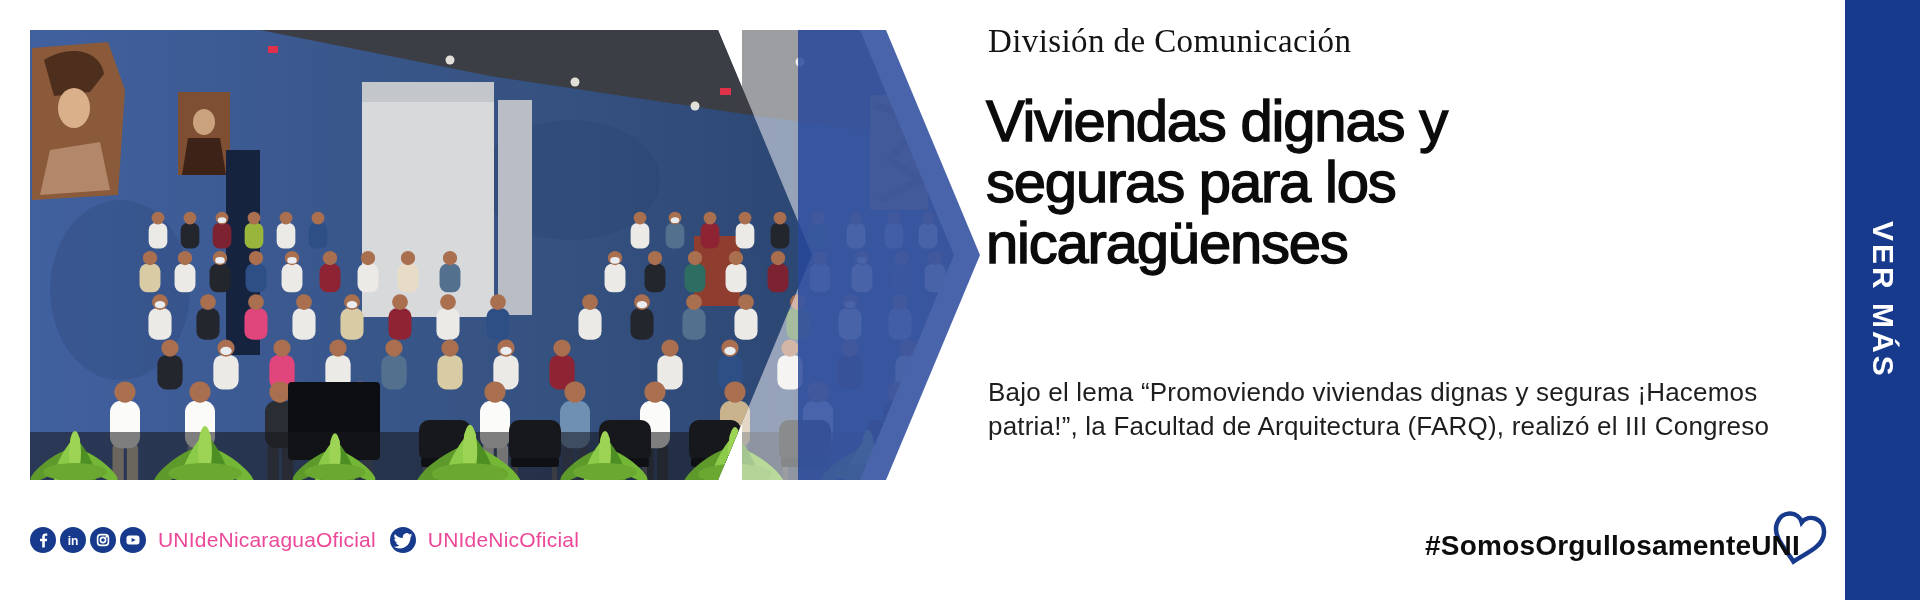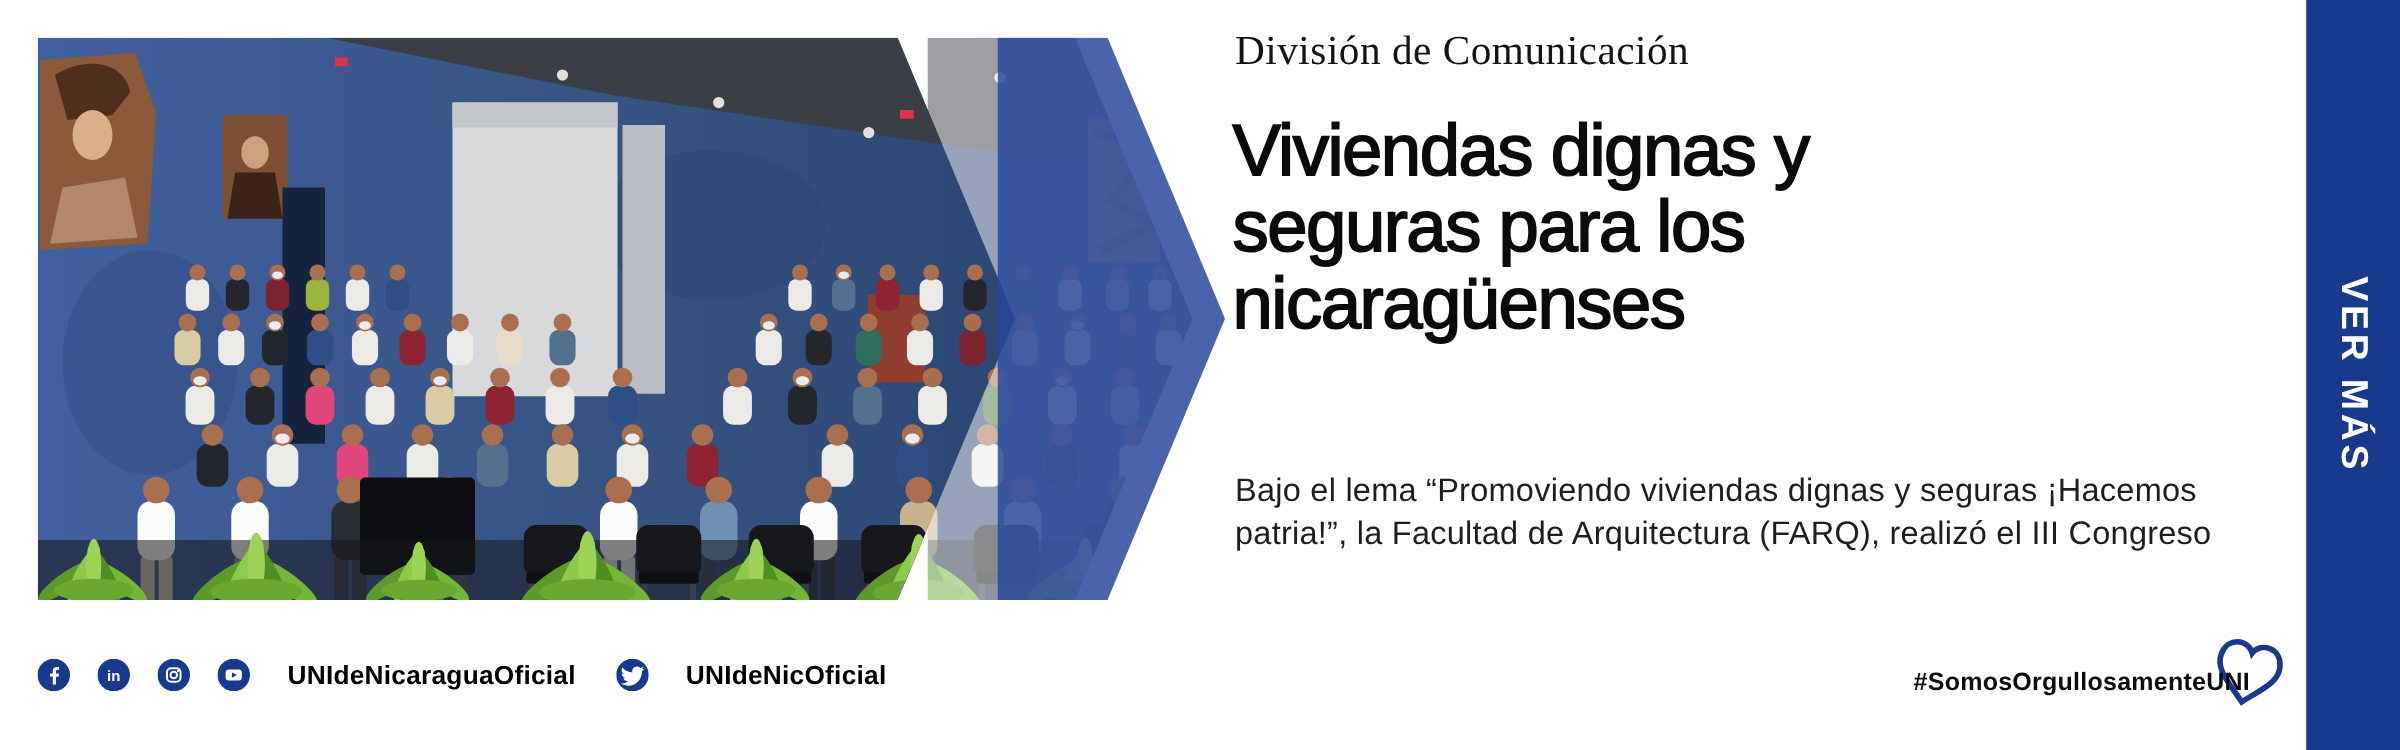--- a/index.html
+++ b/index.html
@@ -19,27 +19,27 @@
   
   .kicker{position:absolute;left:988px;top:24px;color:#141414;
     font-family:"Liberation Serif","DejaVu Serif",serif;
     font-size:33px;line-height:35px;letter-spacing:.4px;}
   .headline{position:absolute;left:986px;top:90px;margin:0;color:var(--headline_ink,#0b0b0b);
     font-size:58px;line-height:61px;font-weight:400;letter-spacing:-1.2px;
     -webkit-text-stroke:1.4px currentColor;}
   .body-copy{position:absolute;left:988px;top:338px;color:#1e1e1e;
     font-size:26px;line-height:34px;font-weight:400;letter-spacing:.2px;margin-top:37px;}
   
-  .social-bar{position:absolute;left:30px;top:527px;display:flex;align-items:flex-end;gap:22px;}
+  .social-bar{position:absolute;left:30px;top:527px;display:flex;align-items:center;gap:4px;}
   .sicon{width:26px;height:26px;display:block;cursor:pointer;}
   .sicon .bg{fill:var(--navy,#173a8d);}
-  .handle{font-size:21px;font-weight:700;color:#000000;letter-spacing:.2px;margin:0 10px 0 8px;}
+  .handle{font-size:21px;font-weight:400;color:#ec4899;letter-spacing:.2px;margin:0 10px 0 8px;}
   
   .hash-group{position:absolute;top:524px;right:120px;height:44px;}
-  .hash-text{position:relative;z-index:1;font-size:20px;font-weight:800;color:#0d0d0d;letter-spacing:.2px;line-height:44px;}
+  .hash-text{position:relative;z-index:1;font-size:28px;font-weight:800;color:#0d0d0d;letter-spacing:.2px;line-height:44px;}
   .heart{position:absolute;right:-34px;top:-16px;z-index:0;}
   .heart path{stroke:var(--navy,#173a8d);stroke-width:4.5;fill:none;stroke-linecap:round;}
   
   .cta-bar{position:absolute;right:0;top:0;width:75px;height:600px;
     background:var(--navy,#173a8d);display:flex;align-items:center;justify-content:center;cursor:pointer;}
   .cta-bar span{writing-mode:vertical-rl;color:#ffffff;font-size:30px;font-weight:700;letter-spacing:3px;}
   .defs-holder{position:absolute;width:0;height:0;overflow:hidden;}
 </style>
 </head>
 <body>

